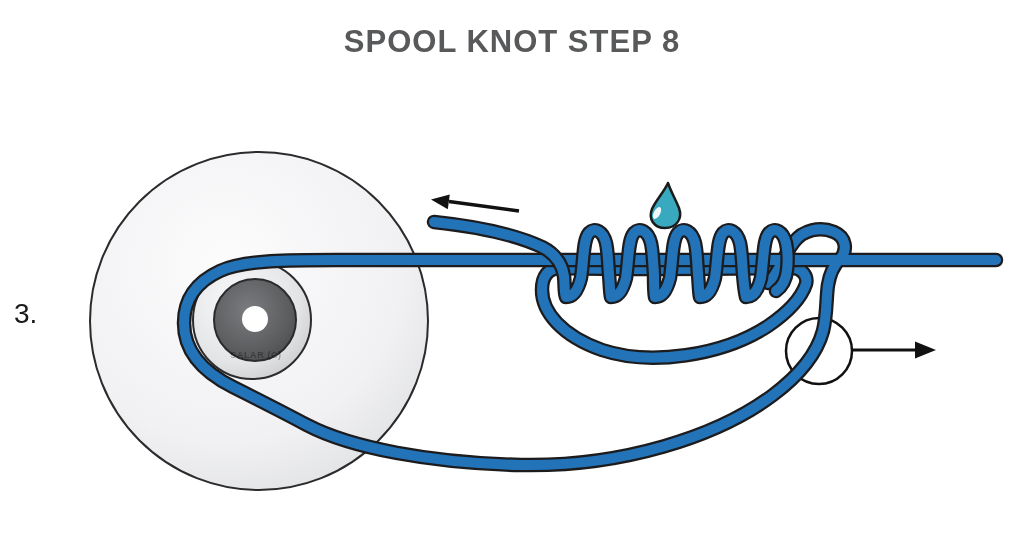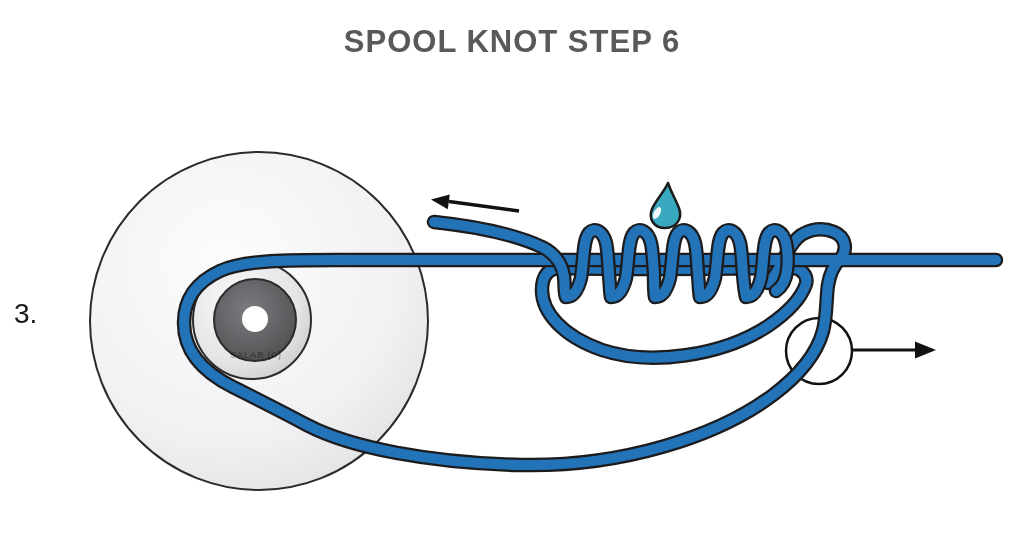--- a/index.html
+++ b/index.html
@@ -60,21 +60,21 @@
     fill: rgba(0,0,0,0.32);
     text-anchor: middle;
     font-weight: 700;
   }
 </style>
 </head>
 <body>
 
 <div class="page">
 
-  <div class="title">SPOOL KNOT STEP 6</div>
+  <div class="title">SPOOL KNOT STEP 8</div>
   <div class="step-label">3.</div>
 
   <svg class="diagram" width="1024" height="547" viewBox="0 0 1024 547" xmlns="http://www.w3.org/2000/svg">
 
     <defs>
       <radialGradient id="gSpool" cx="40%" cy="33%" r="75%">
         <stop offset="0%" stop-color="#FCFCFD"></stop>
         <stop offset="70%" stop-color="#F1F1F3"></stop>
         <stop offset="100%" stop-color="#E0E1E3"></stop>
       </radialGradient>

